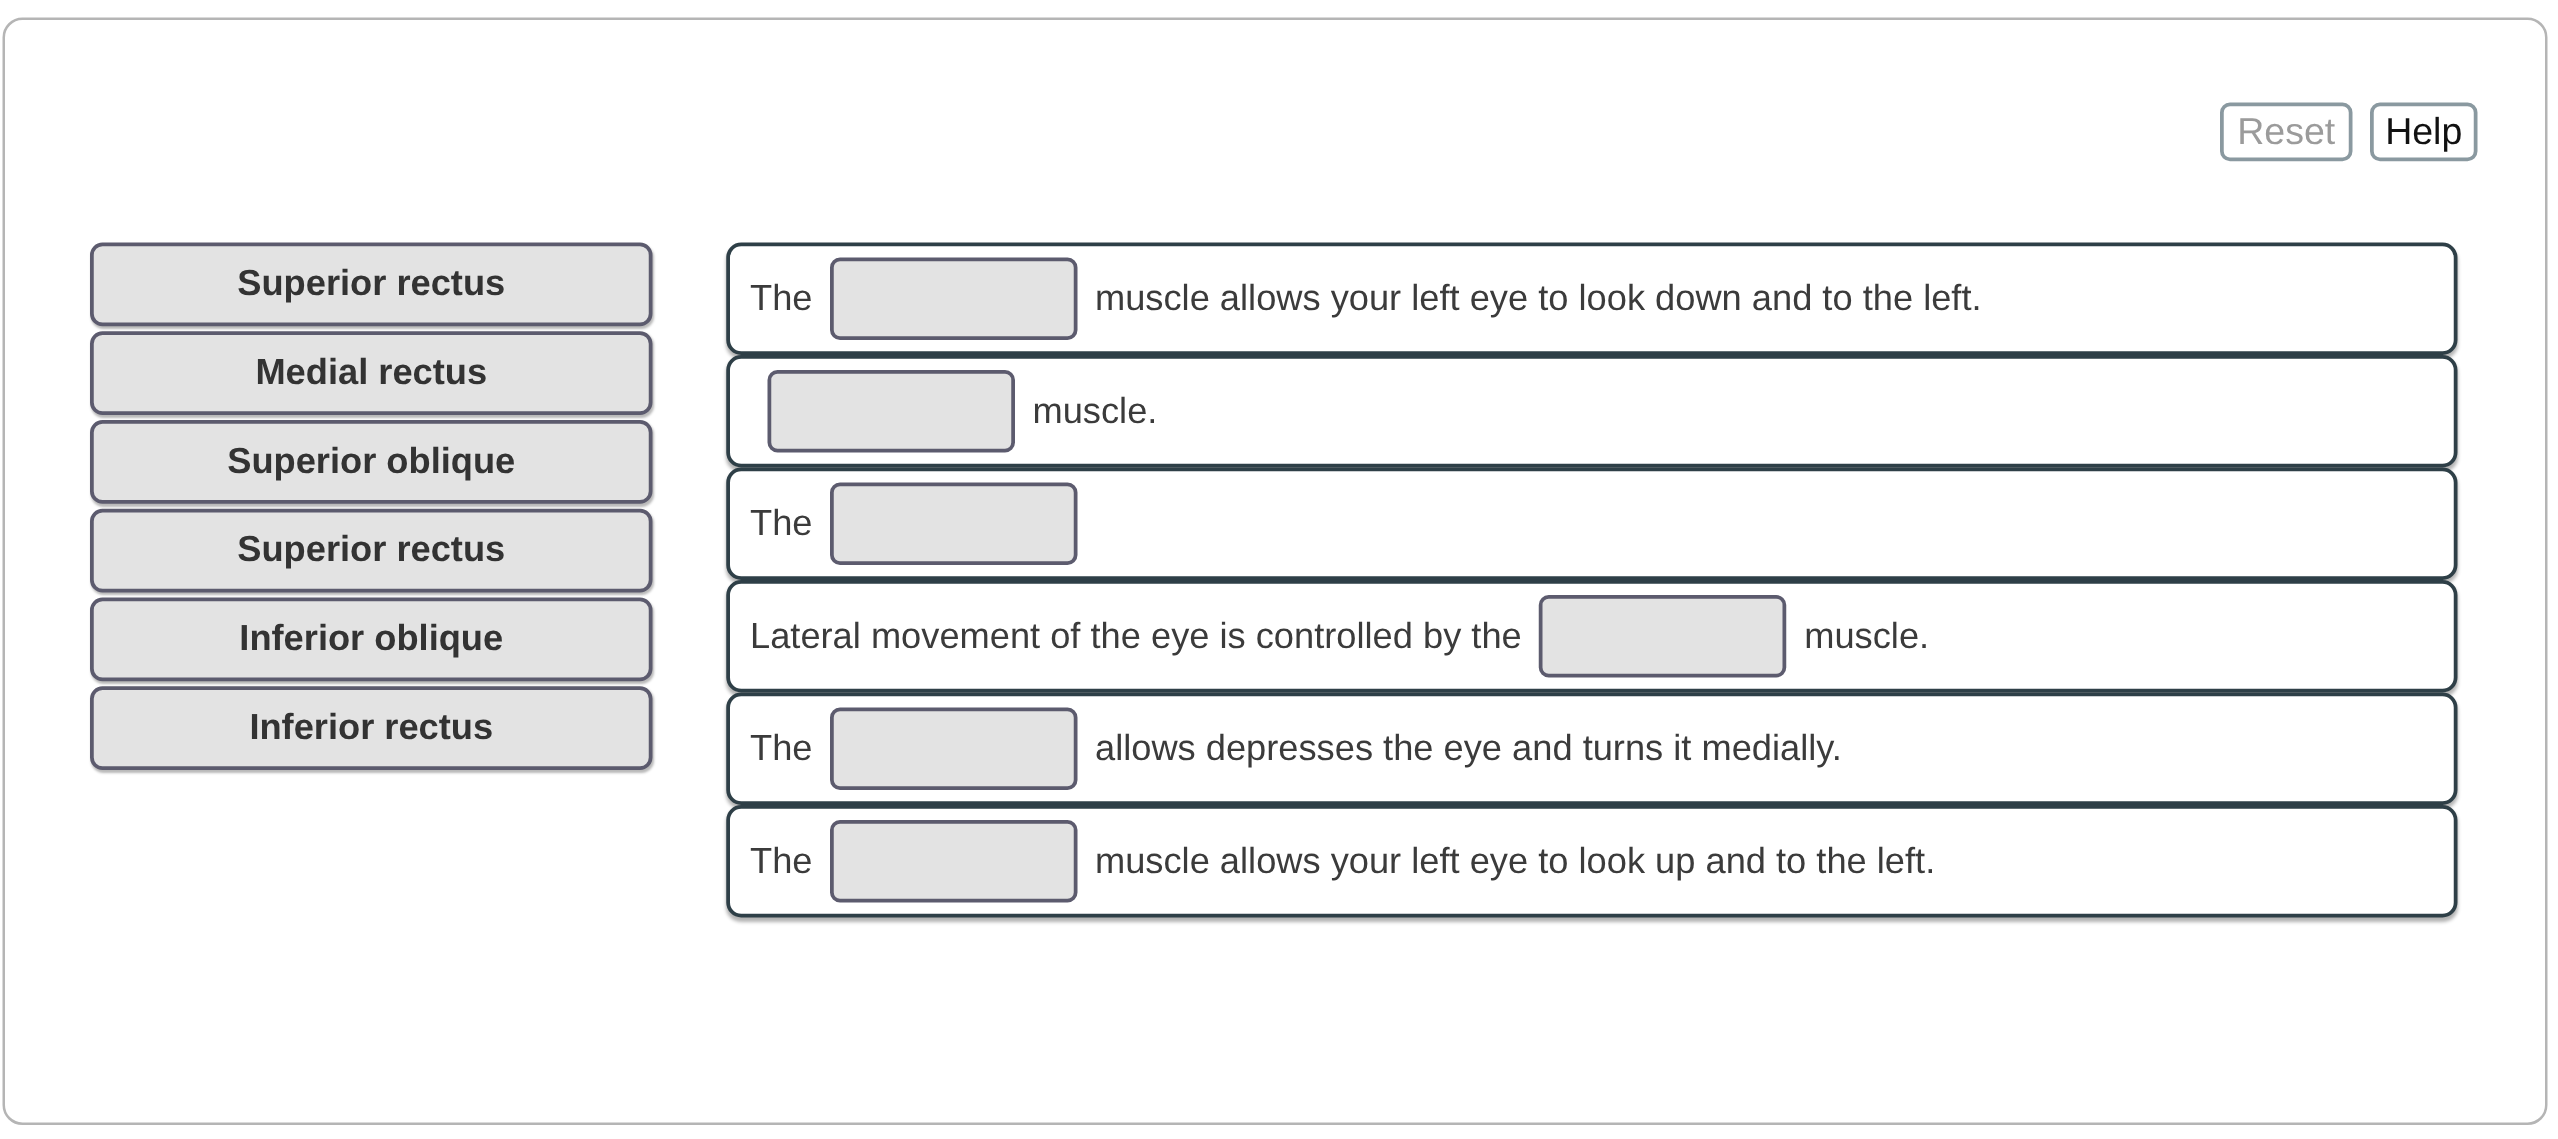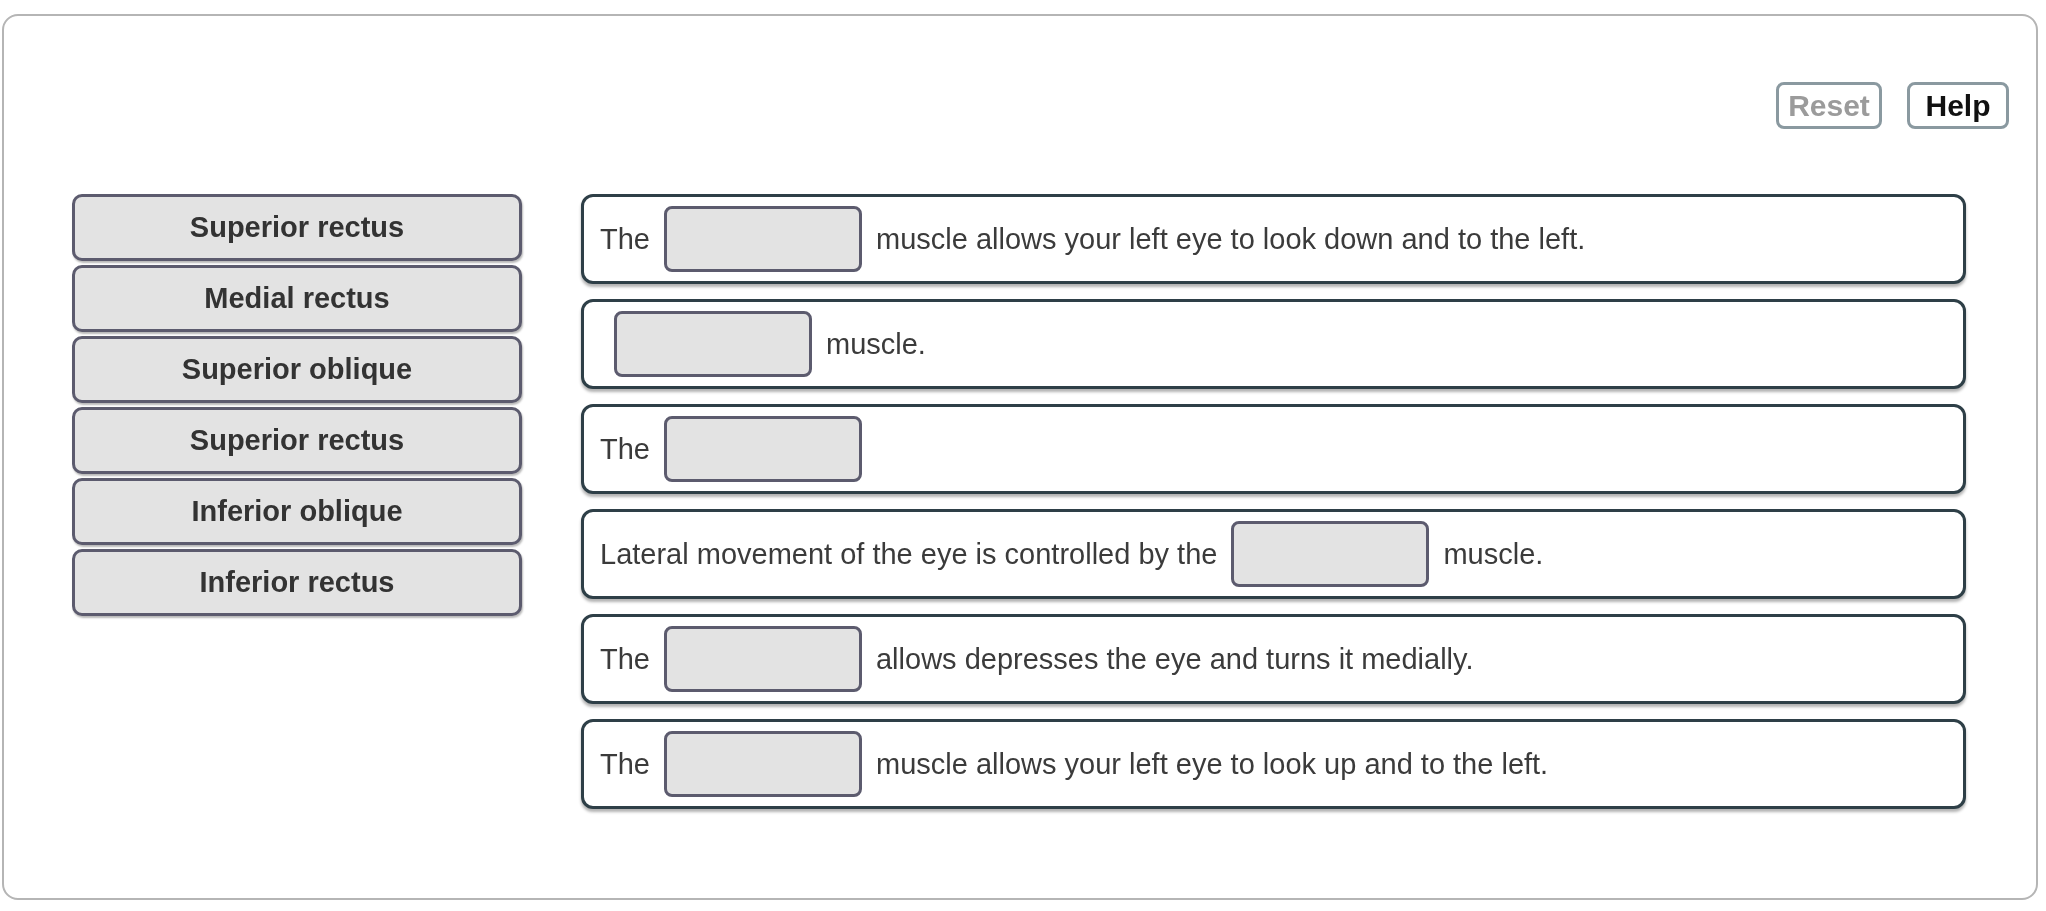--- a/index.html
+++ b/index.html
@@ -18,37 +18,36 @@
     background: #ffffff;
   }
   
   .toolbar-btn {
     position: absolute;
     top: 66px;
     height: 47px;
     background: #ffffff;
     border: 3px solid #8a99a0;
     border-radius: 8px;
-    font-weight: bold;
+    font-weight: normal;
     font-size: 30px;
     display: flex;
     align-items: center;
     justify-content: center;
     cursor: pointer;
   }
   .reset-btn {
     left: 1772px;
     width: 106px;
     color: #9b9b9b;
   }
   .help-btn {
     left: 1892px;
-    width: 102px;
+    width: 86px;
     color: #111111;
-    margin-left: 11px;
   }
   
   .word-bank {
     position: absolute;
     left: 68px; top: 178px;
     width: 450px;
     display: flex;
     flex-direction: column;
     gap: 4px;
   }
@@ -67,21 +66,20 @@
     color: #333333;
     cursor: grab;
   }
   
   .questions {
     position: absolute;
     left: 577px; top: 178px;
     width: 1385px;
     display: flex;
     flex-direction: column;
-    gap: 15px;
   }
   .question-row {
     width: 1385px;
     height: 90px;
     background: #ffffff;
     border: 3px solid #2e3f47;
     border-radius: 12px;
     box-shadow: 0 3px 3px rgba(0,0,0,0.30);
     display: flex;
     align-items: center;

